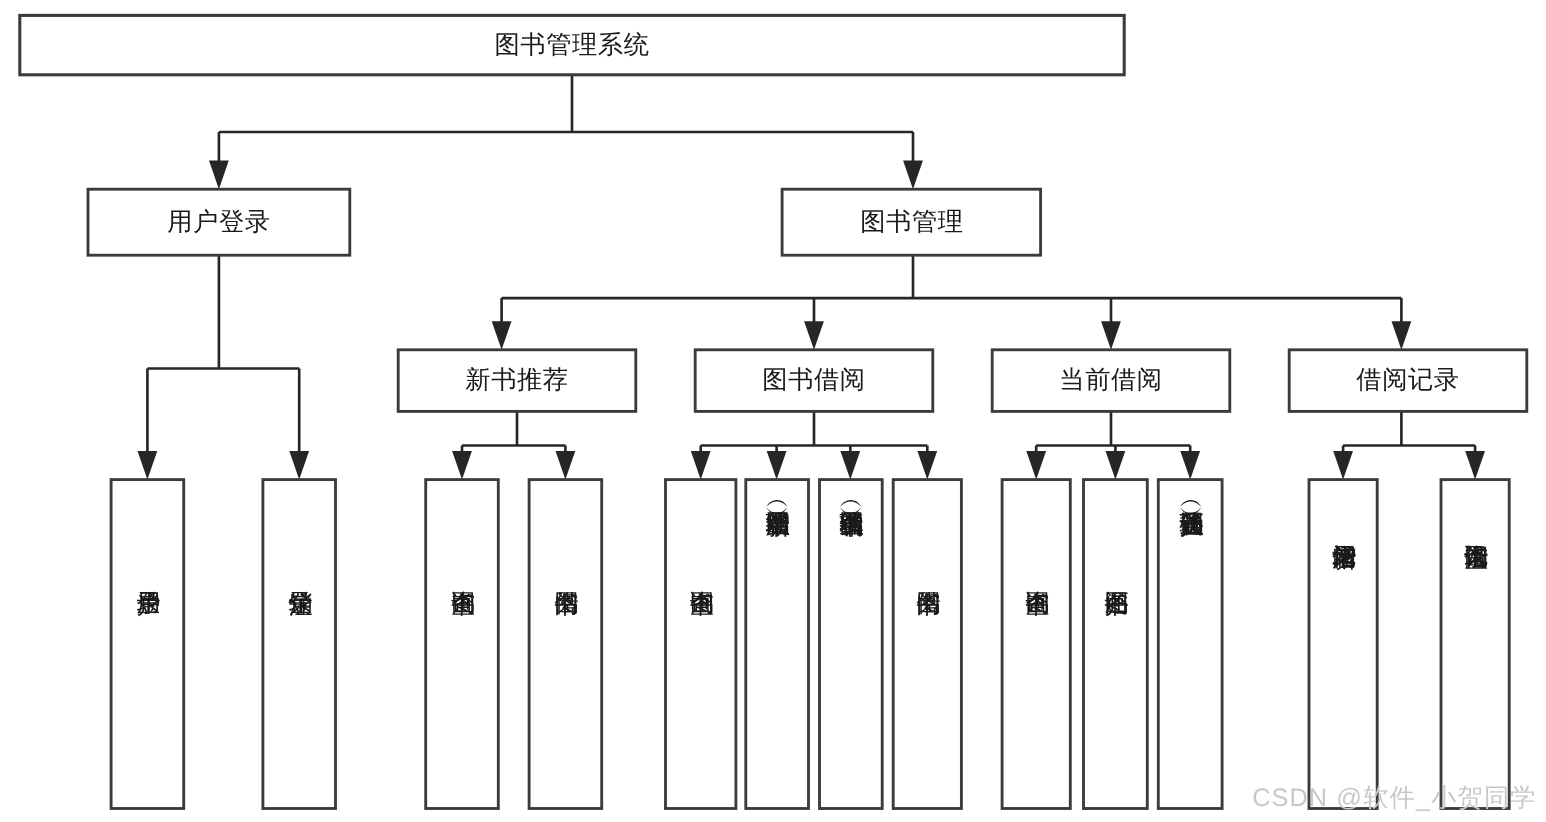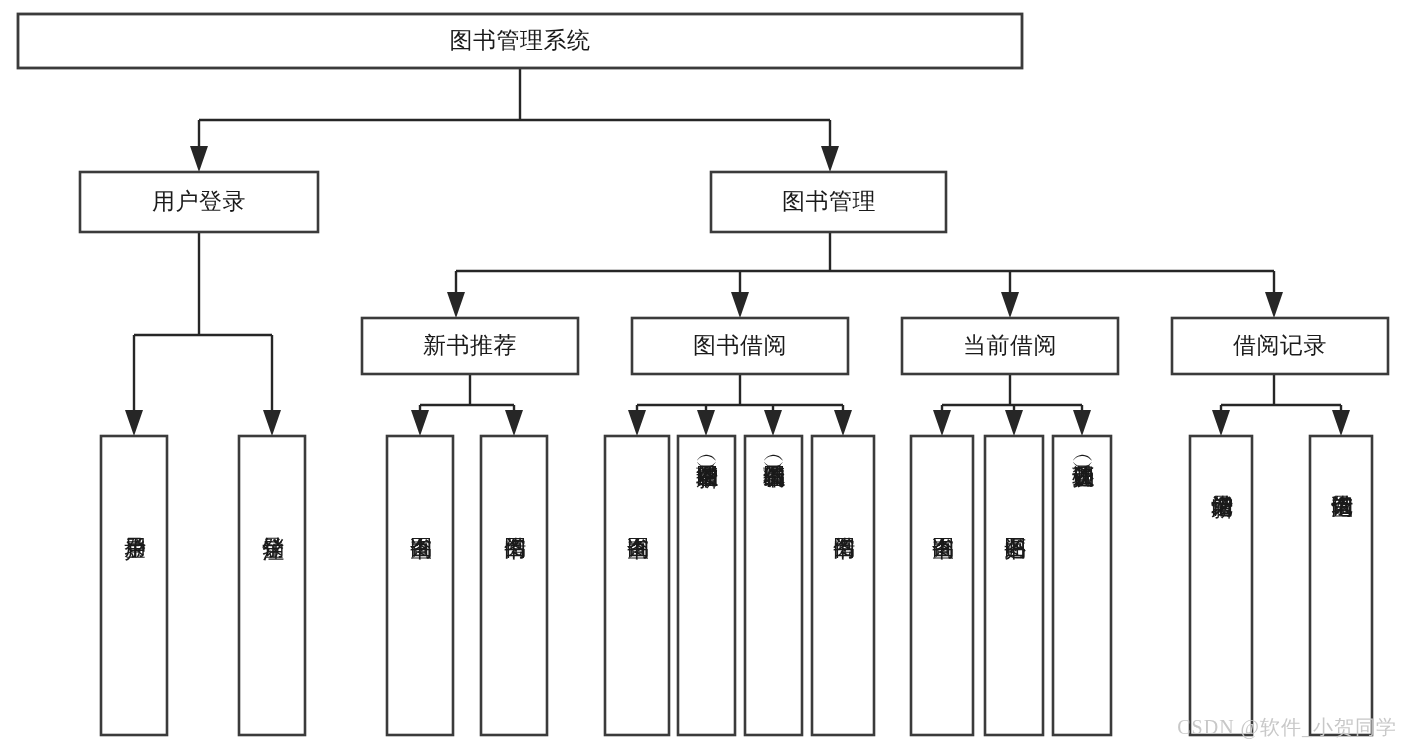--- a/index.html
+++ b/index.html
@@ -56,22 +56,22 @@
     stroke-linecap: butt;
   }
   .arrow-head {
     fill: #262626;
     stroke: none;
   }
   .watermark-text {
     position: absolute;
     right: 8px;
     bottom: 6px;
-    font-family: Liberation Serif, serif;
-    font-size: 20px;
+    font-family: Liberation Sans, sans-serif;
+    font-size: 23px;
     color: #c8c8c8;
     letter-spacing: 1px;
     white-space: nowrap;
     user-select: none;
     pointer-events: none;
   }
 </style>
 </head>
 <body>
 

